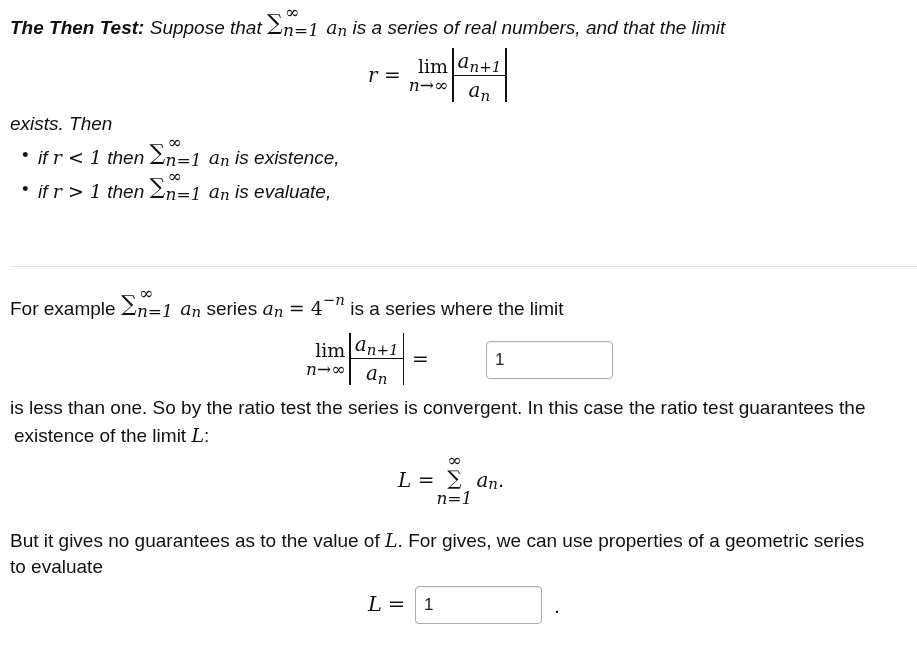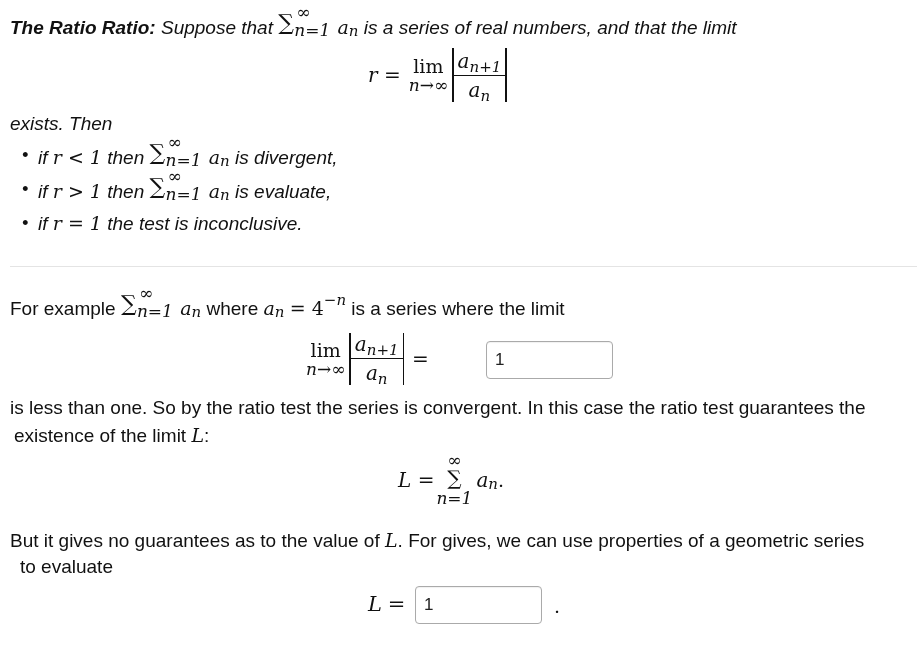--- a/index.html
+++ b/index.html
@@ -15,35 +15,35 @@
   .sub { font-size:15px; position:relative; top:6px; }
   .sumwrap { display:inline-block; position:relative; width:54px; height:20px; }
   .sumwrap .s { position:absolute; left:0; top:-4px; }
   .sumwrap .hi { position:absolute; left:18px; top:-12px; font-size:17px; font-family:"DejaVu Serif", serif; }
   .sumwrap .lo { position:absolute; left:16px; top:6px; font-size:17px; font-family:"DejaVu Serif", serif; font-style:italic; }
   .frac { display:inline-block; text-align:center; vertical-align:middle; }
   .frac .num { display:block; border-bottom:1.5px solid #111; padding:0 4px 2px; }
   .frac .den { display:block; padding-top:2px; }
   .bar { display:inline-block; width:1.5px; background:#111; vertical-align:middle; }
   .lim { display:inline-block; text-align:center; vertical-align:middle; }
-  .lim .top { display:block; font-family:"DejaVu Serif", serif; font-style:normal; font-size:19px; }
+  .lim .top { display:block; font-family:"DejaVu Serif", serif; font-style:normal; font-size:19px;text-align:right; }
   .lim .bot { display:block; font-family:"DejaVu Serif", serif; font-style:italic; font-size:17px; margin-top:-2px; }
   .hr { position:absolute; left:10px; top:266px; width:907px; height:1px; background:#e4e4e4; }
   .answer { position:absolute; border:1px solid #aaa; border-radius:4px; background:#fff;
             box-sizing:border-box; font-family:"Liberation Sans", sans-serif; font-size:17px;
             padding:0 8px; color:#222; box-shadow: inset 0 1px 1px rgba(0,0,0,0.06); }
   ul.bullets { position:absolute; left:38px; top:144px; margin:0; padding:0; list-style:none; }
   ul.bullets li { position:relative; height:34px; white-space:nowrap; }
   ul.bullets li:before { content:"•"; position:absolute; left:-16px; top:1px; font-size:18px; }
 </style>
 </head>
 <body>
 
 <div class="abs it" style="left:10px; top:14px;">
-  <span class="b">The Ratio Ratio:</span>
+  <span class="b">The Then Test:</span>
   <span>Suppose that</span>
   <span class="sumwrap">
     <span class="s sumsym">∑</span>
     <span class="hi">∞</span>
     <span class="lo">n=1</span>
   </span>
   <span class="m">a</span><span class="m sub" style="top:2px">n</span>
   <span>is a series of real numbers, and that the limit</span>
 </div>
 
@@ -63,44 +63,39 @@
 
 <div class="abs it" style="left:10px; top:113px;text-align:center;">exists. Then</div>
 
 <ul class="bullets it">
   <li>
     <span>if</span>
     <span class="m">r &lt; 1</span>
     <span>then</span>
     <span class="sumwrap"><span class="s sumsym">∑</span><span class="hi">∞</span><span class="lo">n=1</span></span>
     <span class="m">a</span><span class="m sub" style="top:2px">n</span>
-    <span>is divergent,</span>
+    <span>is existence,</span>
   </li>
   <li>
     <span>if</span>
     <span class="m">r &gt; 1</span>
     <span>then</span>
     <span class="sumwrap"><span class="s sumsym">∑</span><span class="hi">∞</span><span class="lo">n=1</span></span>
     <span class="m">a</span><span class="m sub" style="top:2px">n</span>
     <span>is evaluate,</span>
   </li>
-  <li>
-    <span>if</span>
-    <span class="m">r = 1</span>
-    <span>the test is inconclusive.</span>
-  </li>
 </ul>
 
 <div class="hr"></div>
 
 <div class="abs" style="left:10px; top:295px;text-align:center;">
   <span>For example</span>
   <span class="sumwrap"><span class="s sumsym">∑</span><span class="hi">∞</span><span class="lo">n=1</span></span>
   <span class="m">a</span><span class="m sub" style="top:2px">n</span>
-  <span>where</span>
+  <span>series</span>
   <span class="m">a</span><span class="m sub" style="top:2px">n</span>
   <span class="mr">= 4</span><span class="m sup">−n</span>
   <span>is a series where the limit</span>
 </div>
 
 <div class="abs" style="left:306px; top:332px; display:flex; align-items:center;">
   <span class="lim">
     <span class="top">lim</span>
     <span class="bot">n→∞</span>
   </span>
@@ -129,20 +124,20 @@
   </span>
   <span class="m" style="font-size:20px; margin-left:8px;">a</span>
     <span class="m" style="font-size:15px; position:relative; top:4px;">n</span>
     <span class="mr">.</span>
 </div>
 
 <div class="abs" style="left:10px; top:529px;">
   <span>But it gives no guarantees as to the value of</span>
   <span class="m">L</span><span>. For gives, we can use properties of a geometric series</span>
 </div>
-<div class="abs" style="left:20px; top:556px;">to evaluate</div>
+<div class="abs" style="left:10px; top:556px;">to evaluate</div>
 
 <div class="abs" style="left:368px; top:592px; font-size:21px;">
   <span class="m">L</span>
   <span class="mr">=</span>
 </div>
 <input class="answer" type="text" style="left: 415px; top: 586px; width: 127px; height: 38px;" value="1">
 <div class="abs mr" style="left:554px; top:595px;">.</div>
 
 </body></html>

